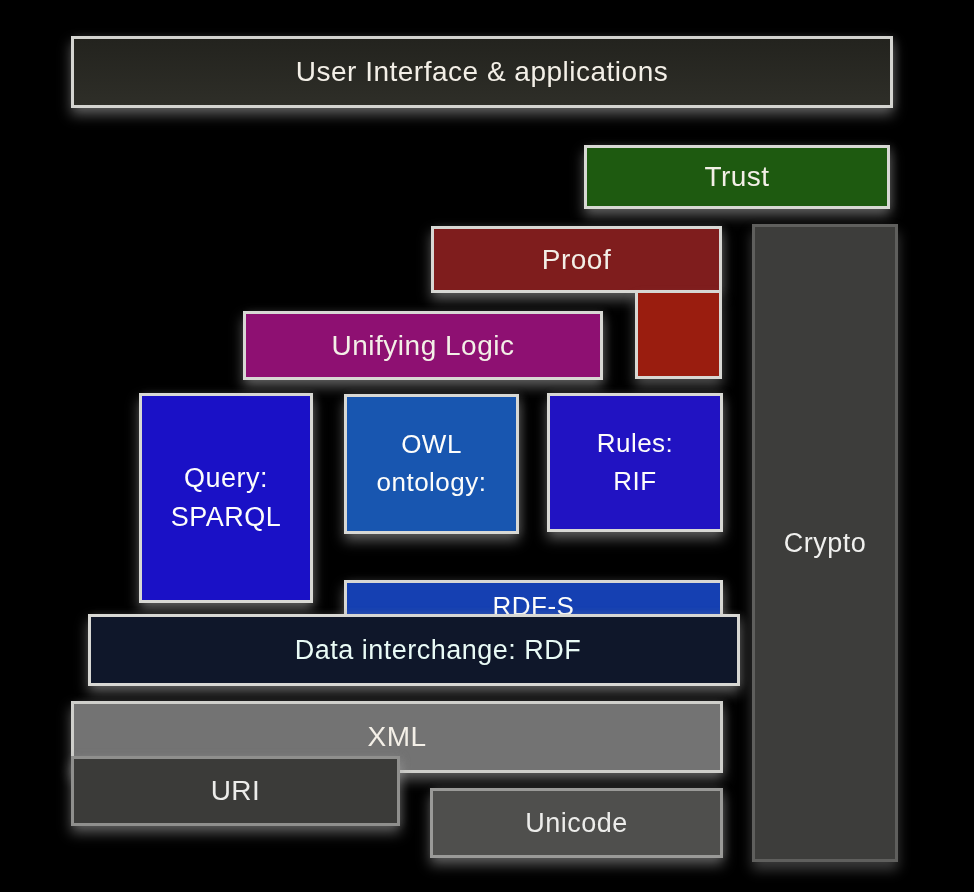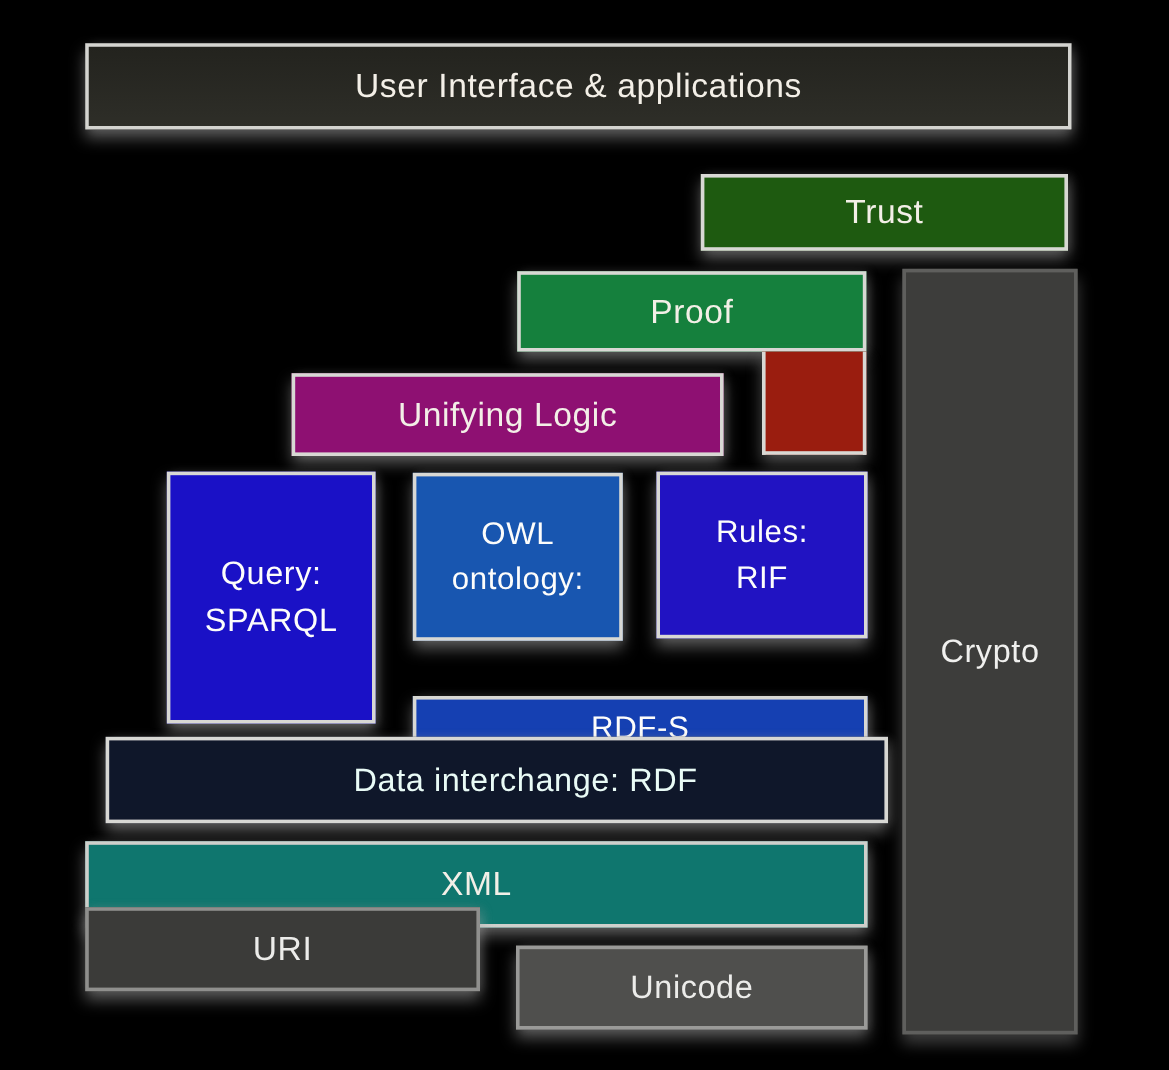--- a/index.html
+++ b/index.html
@@ -21,30 +21,30 @@
     box-shadow:0 7px 12px rgba(190,190,190,0.45), 3px 0 8px rgba(140,140,140,0.18);
     color:#f3efe7;
     font-size:28px;
     letter-spacing:0.5px;
   }
   .box .lines span{display:block;line-height:1.45;}
 
   .ui-box{left:71px;top:36px;width:822px;height:72px;
     background:linear-gradient(#23231e,#2e2e28);border-color:#d4d4d0;}
   .trust-box{left:584px;top:145px;width:306px;height:64px;background:#1e5a10;}
-  .proof-box{left:431px;top:226px;width:291px;height:67px;background:#15803d;}
+  .proof-box{left:431px;top:226px;width:291px;height:67px;background:#7f1d1d;}
   .proof-ext{left:635px;top:293px;width:87px;height:86px;background:#9a1d0f;
     border-top:none;box-shadow:0 7px 12px rgba(190,190,190,0.4);}
   .unifying-box{left:243px;top:311px;width:360px;height:69px;background:#8e1072;}
   .query-box{left:139px;top:393px;width:174px;height:210px;background:#1a11c6;font-size:27px;}
   .ontology-box{left:344px;top:394px;width:175px;height:140px;background:#1856b0;font-size:26px;}
   .rules-box{left:547px;top:393px;width:176px;height:139px;background:#2113c2;font-size:26px;}
   .rdfs-box{left:344px;top:580px;width:379px;height:53px;background:#1540b2;font-size:26px;}
   .data-box{left:88px;top:614px;width:652px;height:72px;background:#0f172a;font-size:27px;color:#e9fbf6;padding-left:48px;}
-  .xml-box{left:71px;top:701px;width:652px;height:72px;background:#0f766e;border-color:#cfcfcb;}
+  .xml-box{left:71px;top:701px;width:652px;height:72px;background:#737373;border-color:#cfcfcb;}
   .uri-box{left:71px;top:756px;width:329px;height:70px;background:#3b3b39;
     border-color:#8f8f8d;color:#ececea;}
   .unicode-box{left:430px;top:788px;width:293px;height:70px;background:#4f4f4d;
     border-color:#9a9a98;color:#ececea;font-size:27px;}
   .crypto-box{left:752px;top:224px;width:146px;height:638px;background:#3d3d3b;
     border-color:#5f5f5d;color:#f0f0ee;font-size:27px;
     box-shadow:0 8px 12px rgba(170,170,170,0.35);}
   .blue-text{color:#fdfdfb;}
 </style>
 </head>

